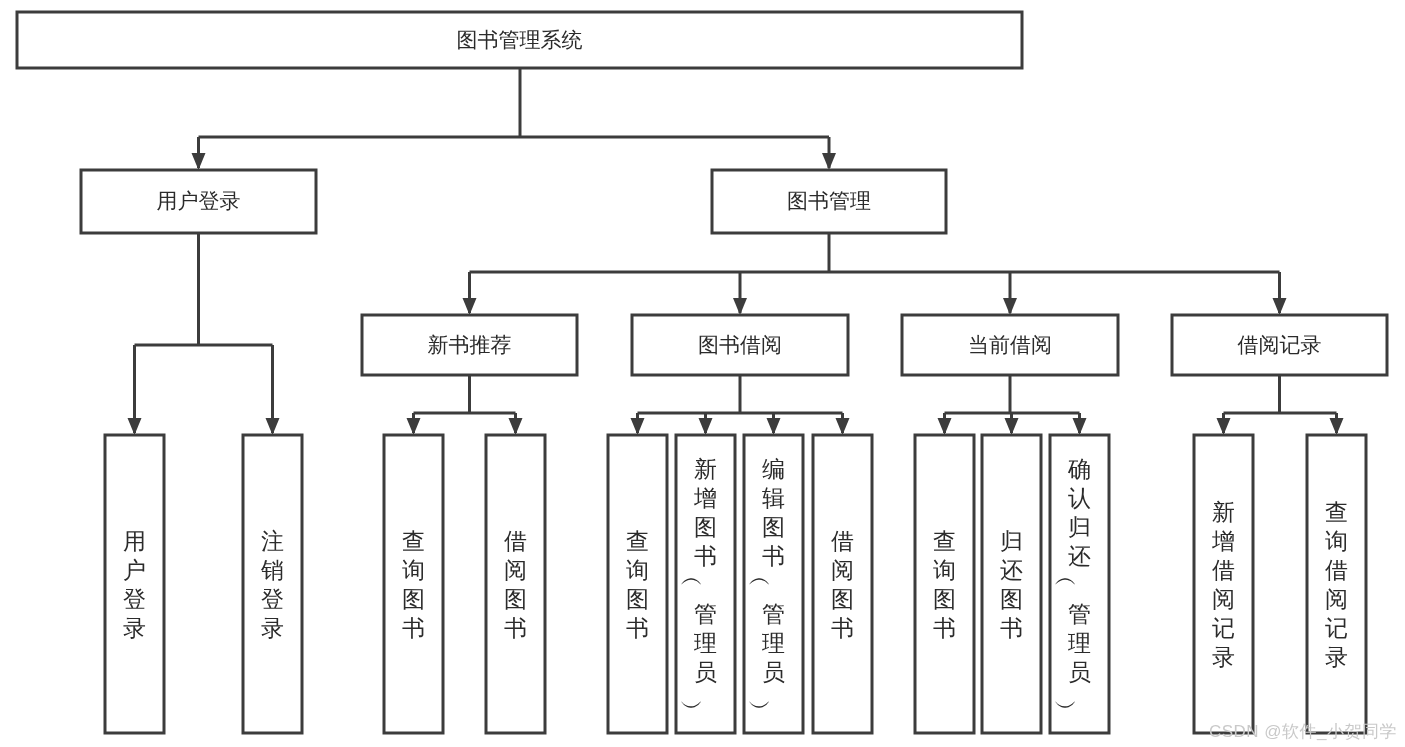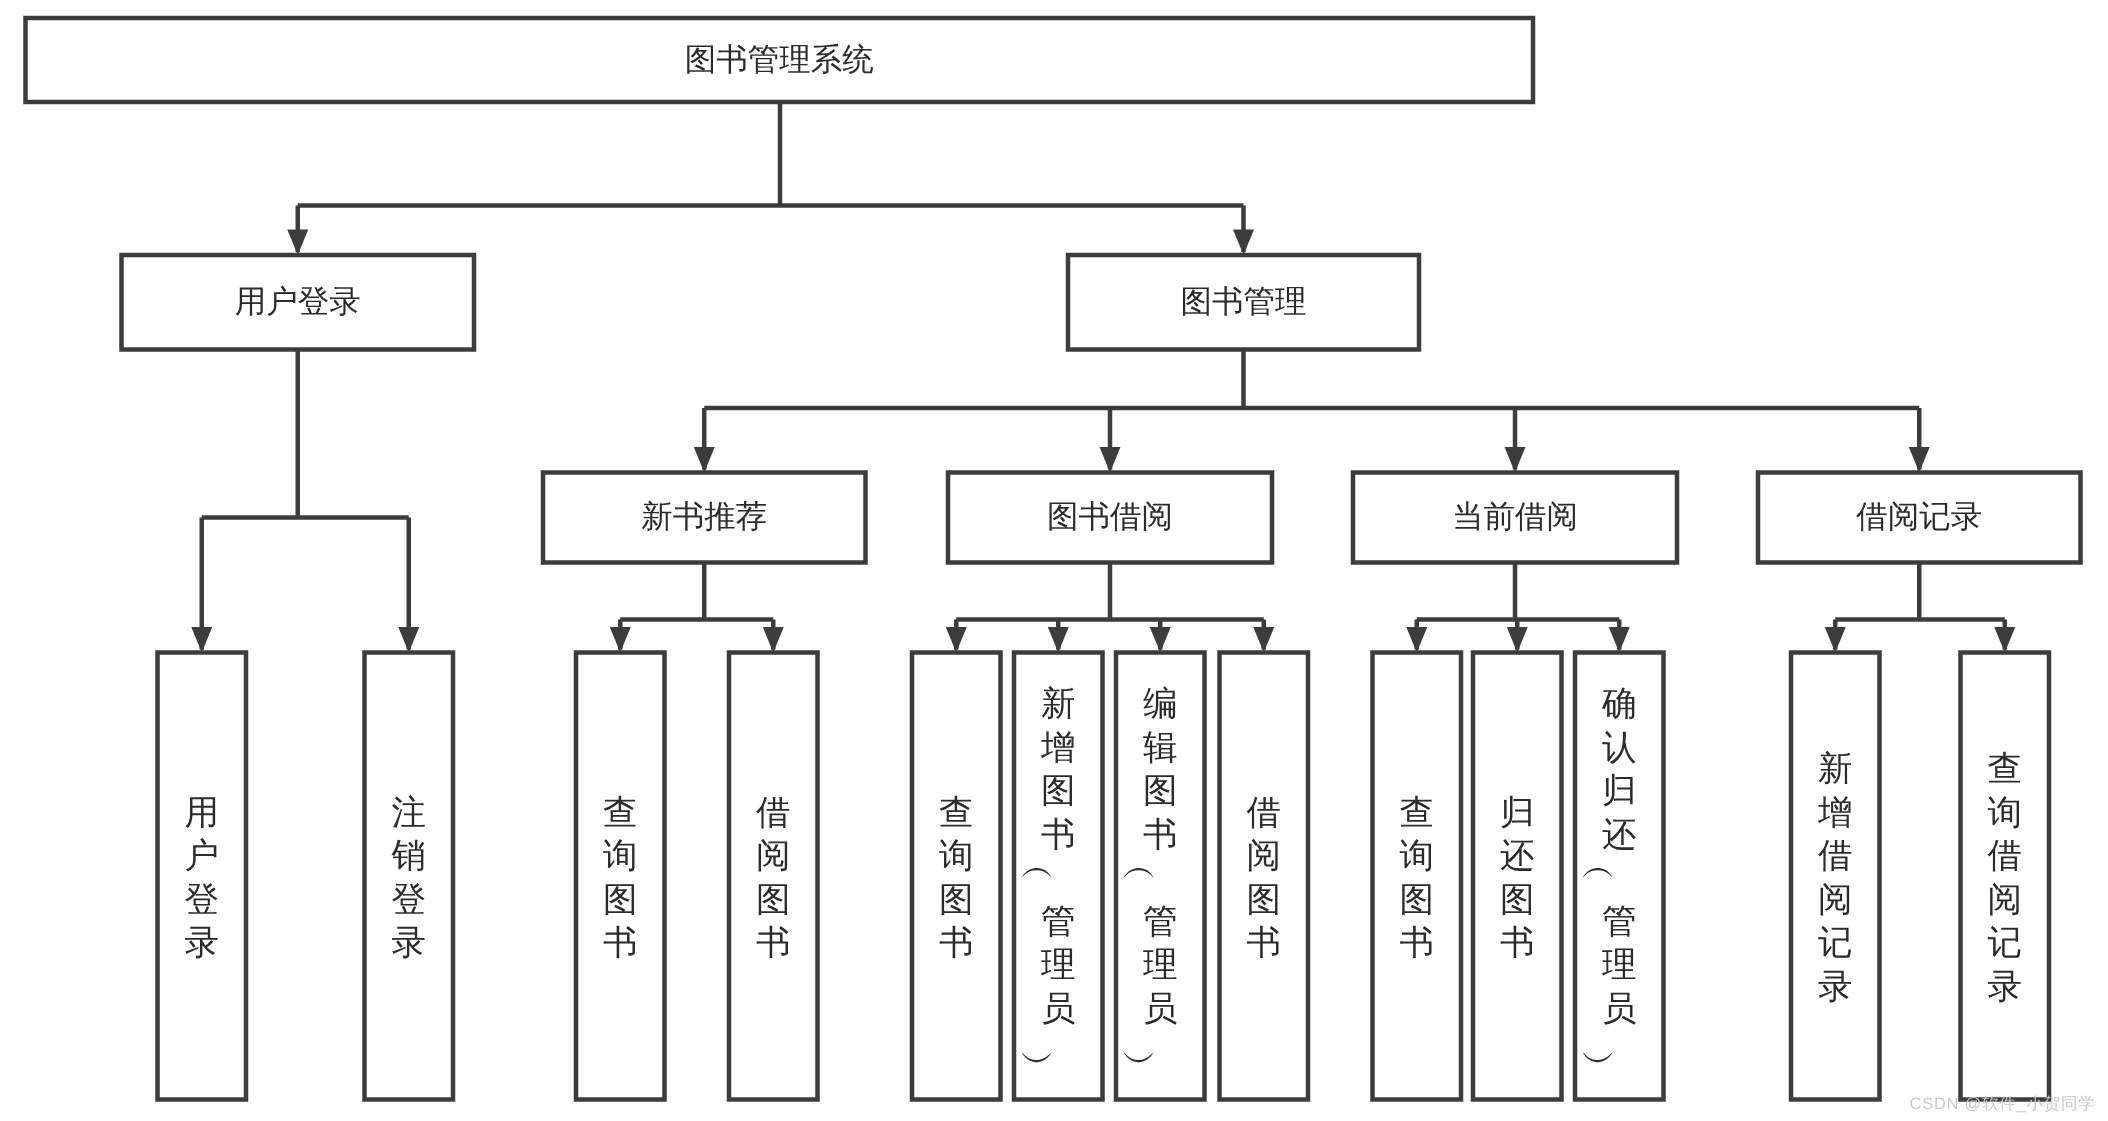--- a/index.html
+++ b/index.html
@@ -33,21 +33,21 @@
     fill:#2b2b2b;
     font-family:"Liberation Sans","DejaVu Sans",sans-serif;
     font-size:23px;
     text-anchor:middle;
   }
   .watermark{
     position:absolute;
     right:8px;
     bottom:4px;
     color:#c9c9c9;
-    font-size:11px;
+    font-size:17px;
     font-family:"Liberation Sans","DejaVu Sans",sans-serif;
     letter-spacing:0.5px;
     white-space:nowrap;
     user-select:none;
   }
 </style>
 </head>
 <body>
 
 <div id="diagram-root">

